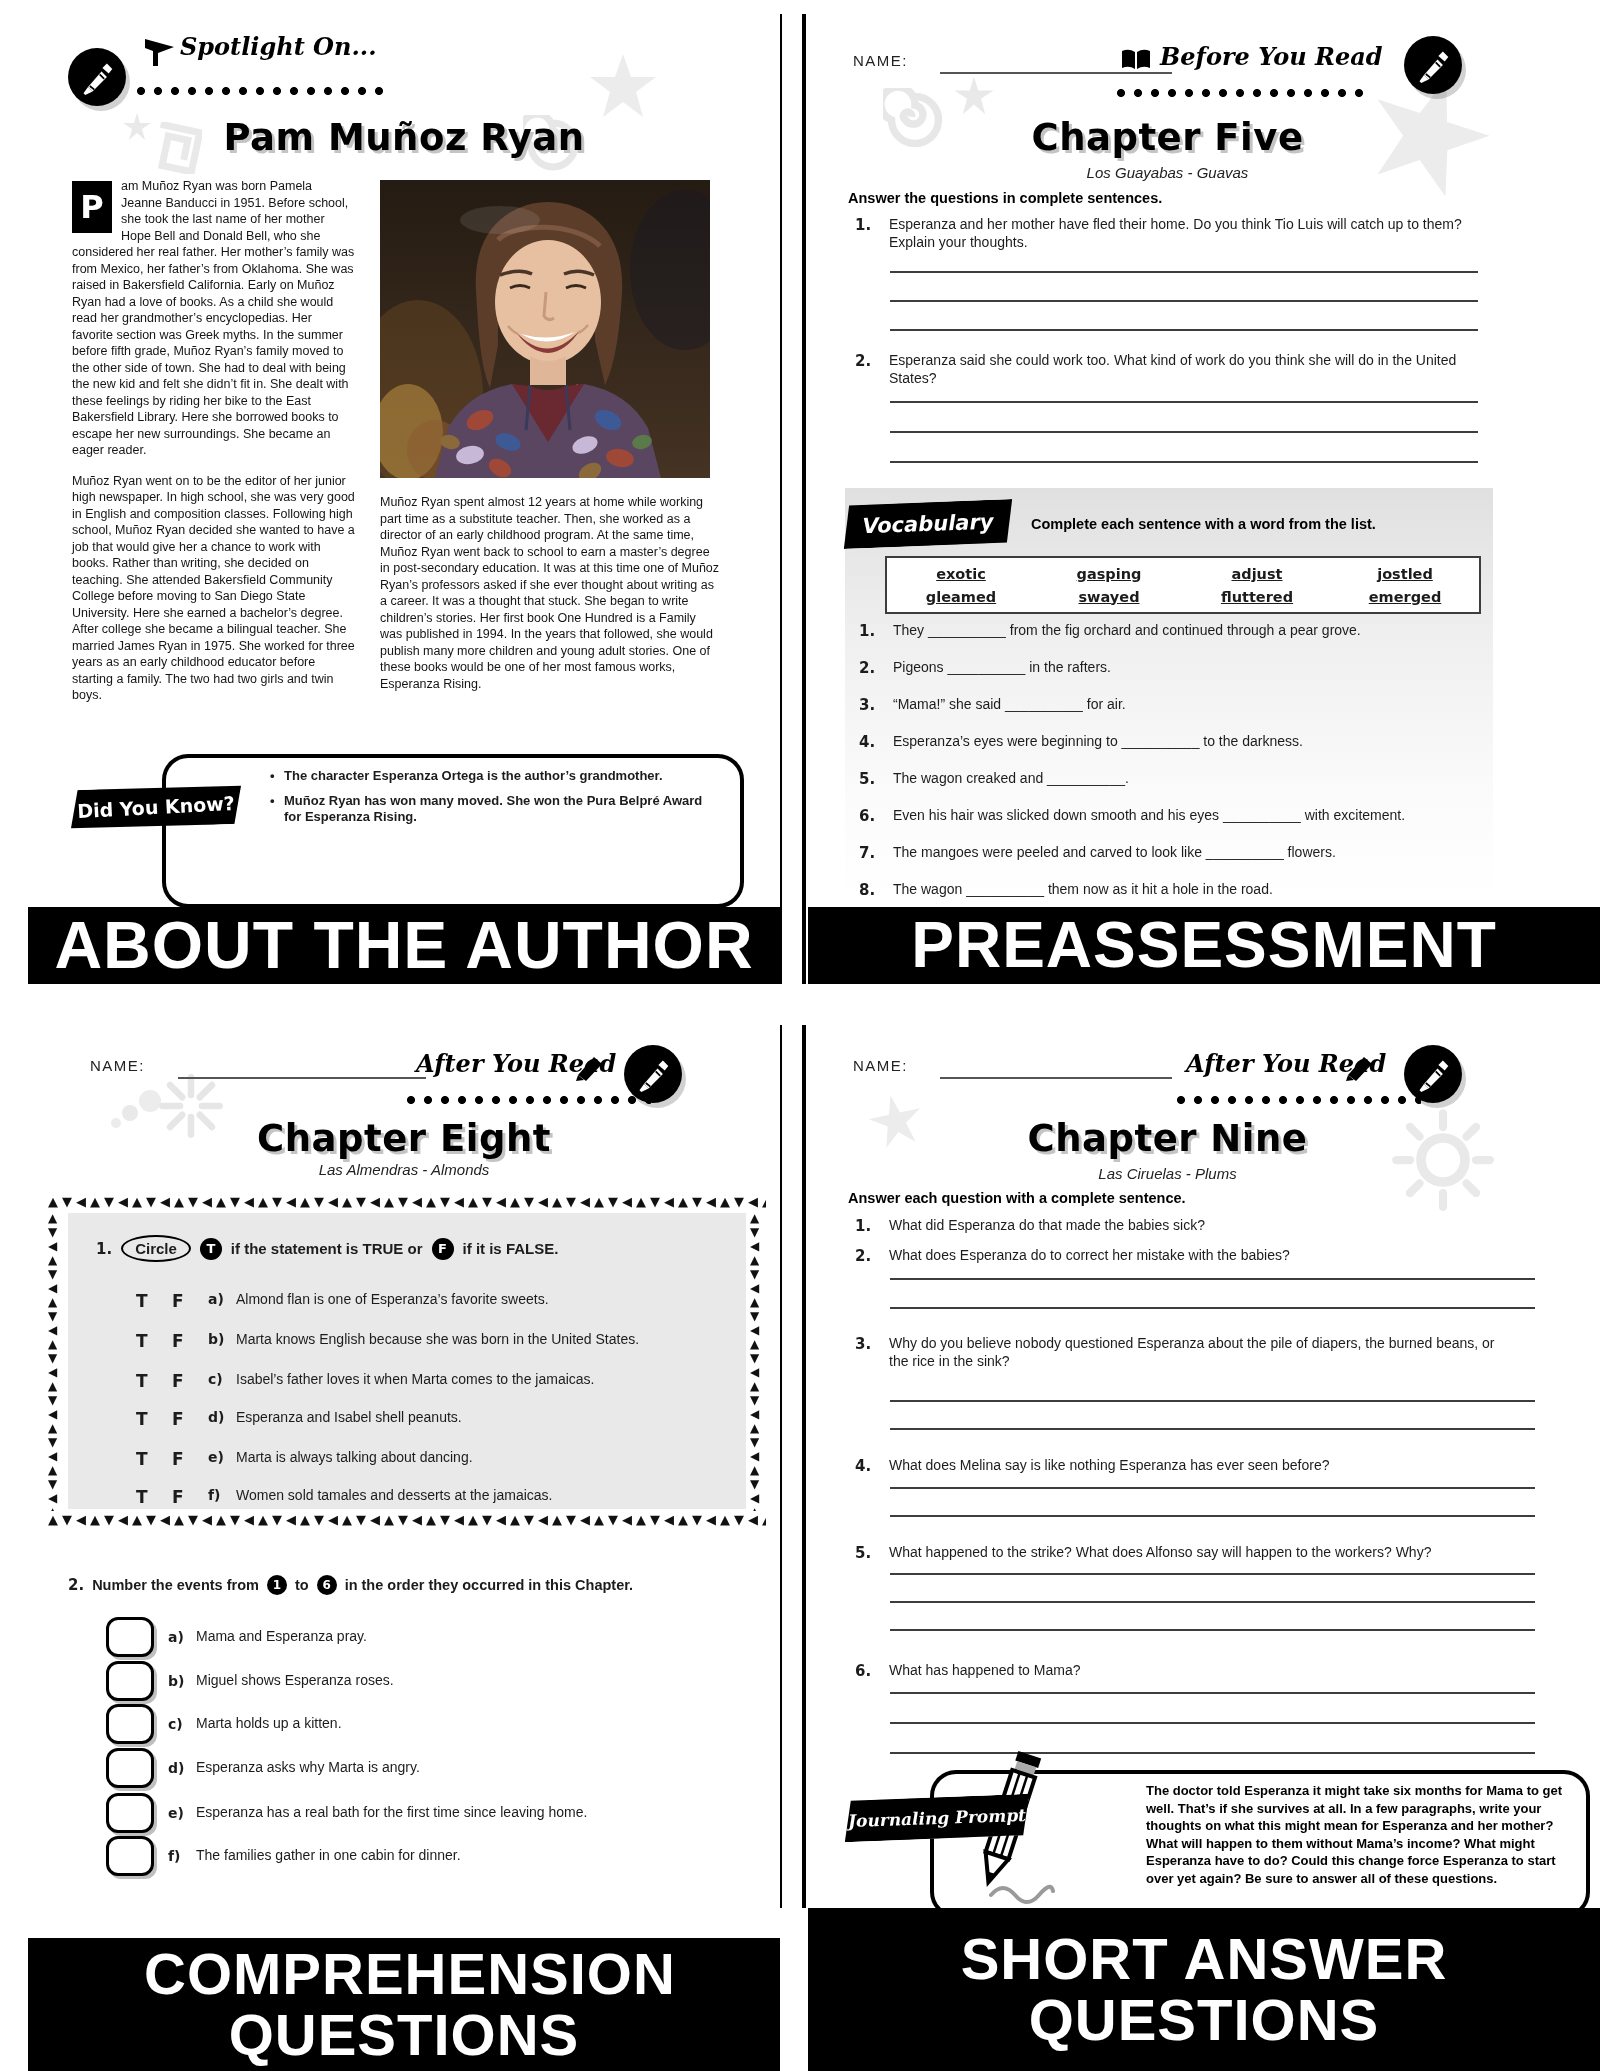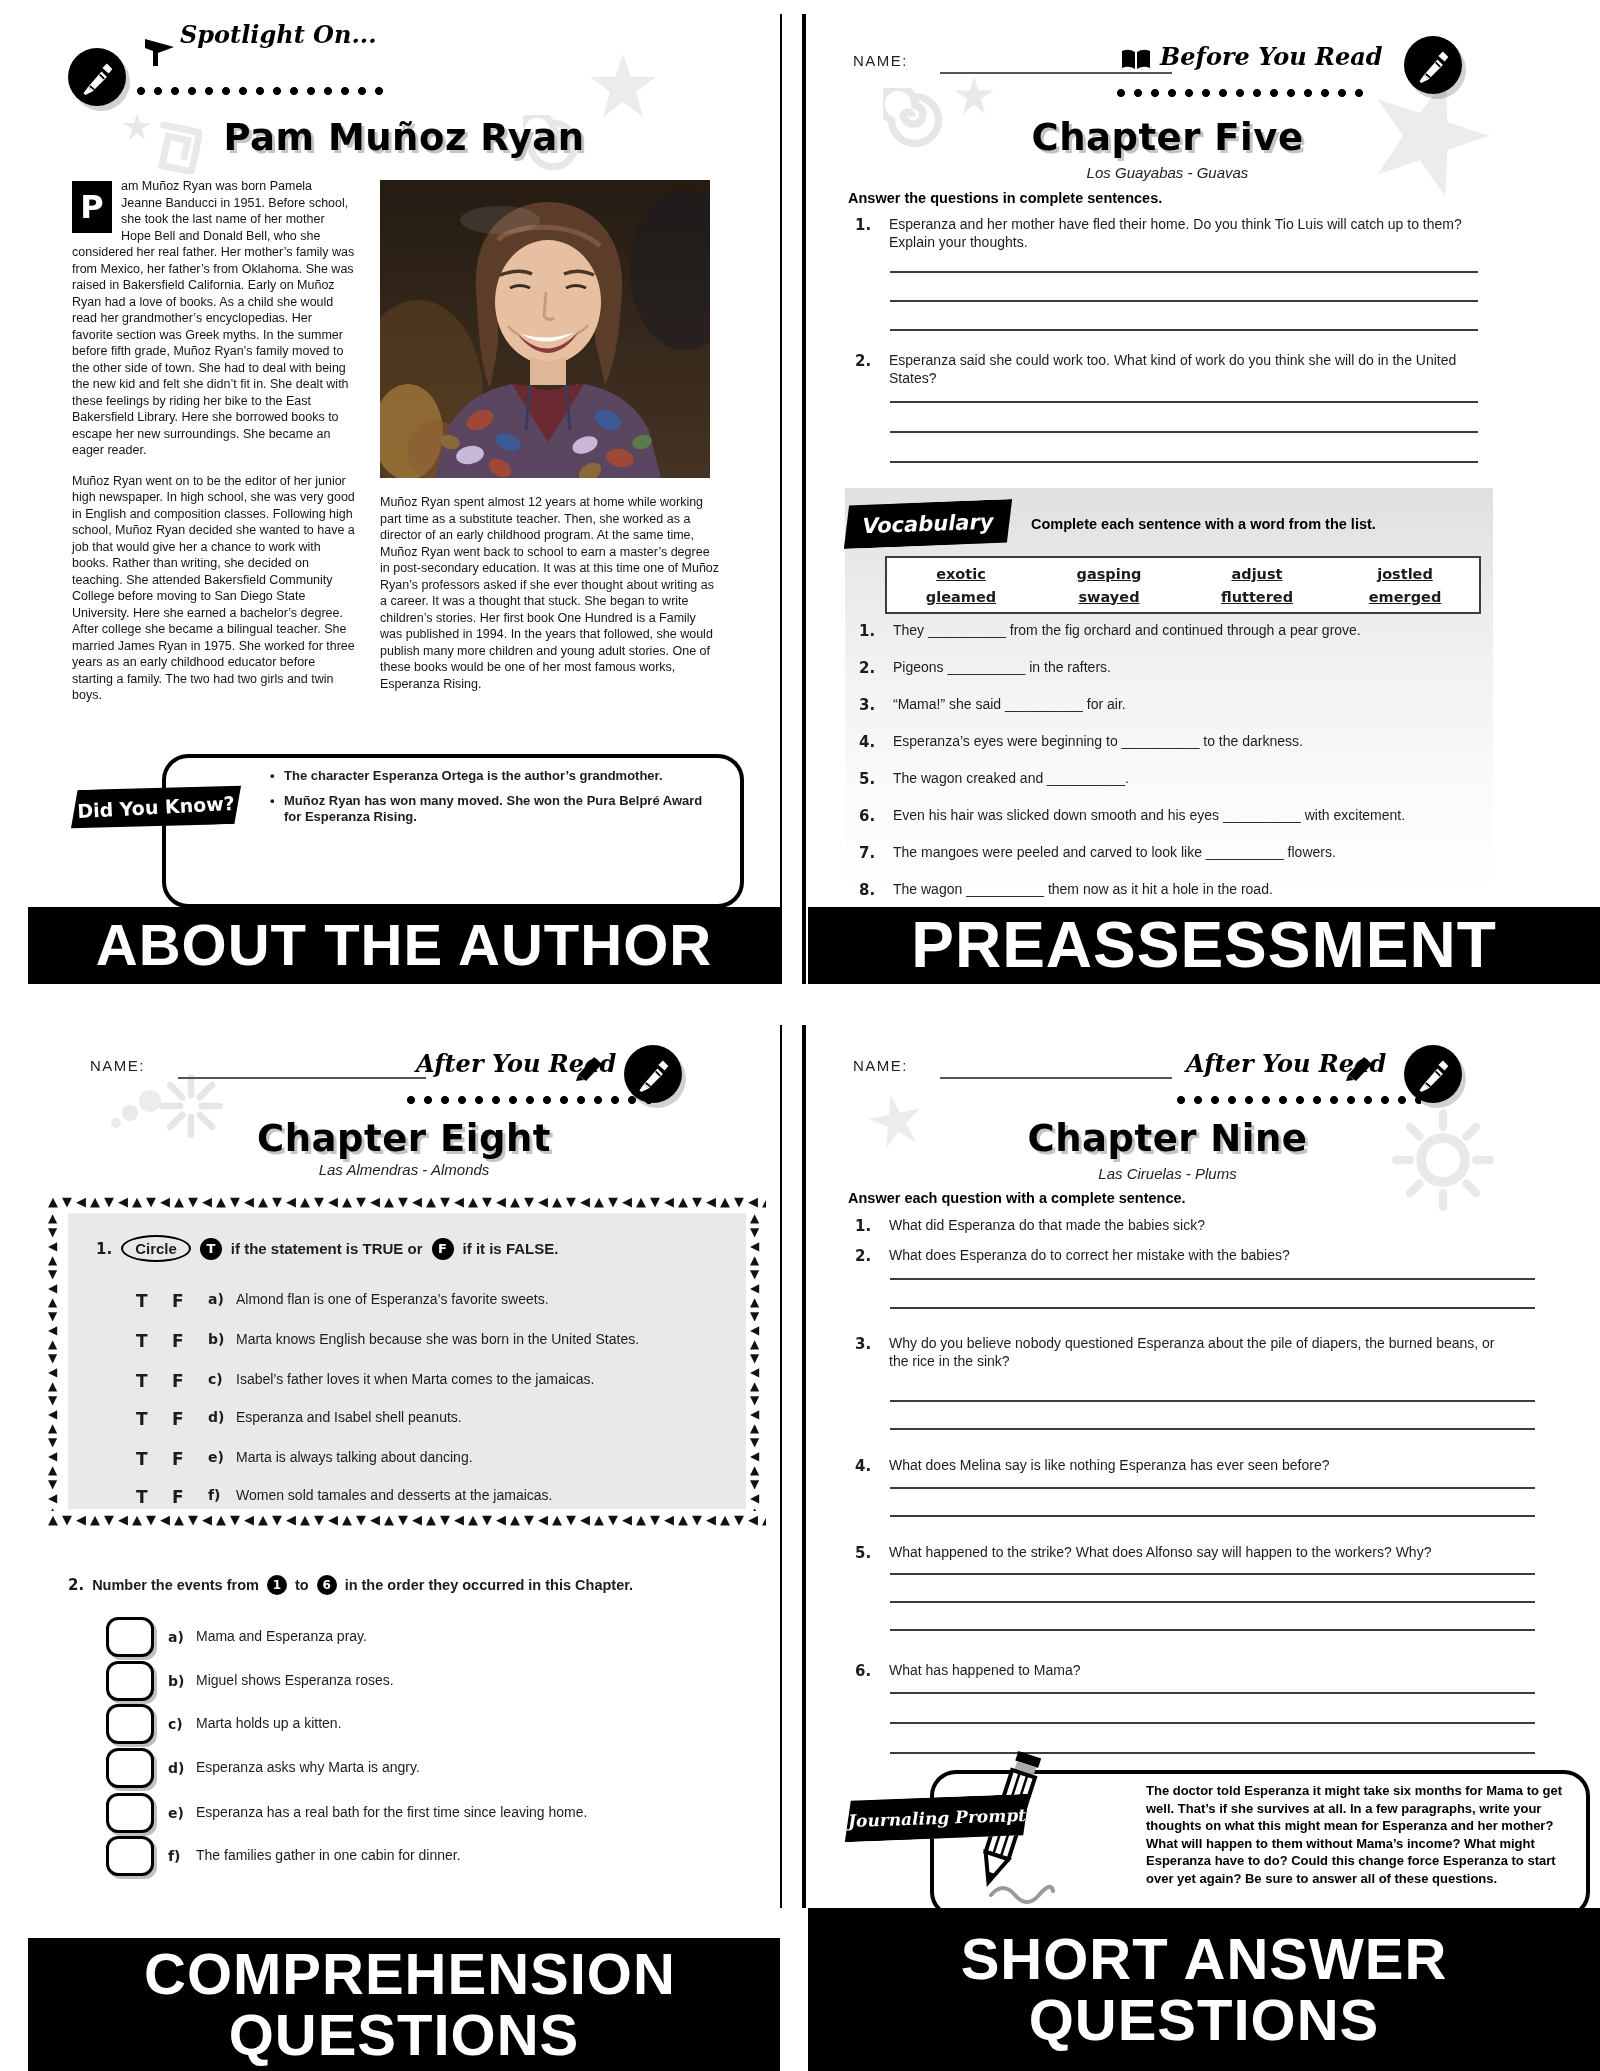--- a/index.html
+++ b/index.html
@@ -104,21 +104,21 @@
       <polygon points="10,31 25,14 31,20 15,36" fill="#fff"></polygon>
       <polygon points="5,38 10,31 15,36 7,40" fill="#fff"></polygon>
       <line x1="23" y1="17" x2="28" y2="22" stroke="#000" stroke-width="2"></line>
       <line x1="12" y1="30" x2="17" y2="34" stroke="#000" stroke-width="2"></line>
       <polygon points="26,10 31,5 37,11 33,16" fill="#fff"></polygon>
     </svg>
   </div>
   <svg class="deco" style="left:116px;top:38px;" width="32" height="30" viewBox="0 0 32 30">
     <polygon points="1,1 30,9 14,15 14,28 9,28 9,13 1,10" fill="#000"></polygon>
   </svg>
-  <div class="abs script" style="left:152px;top:20px;">Spotlight On...</div>
+  <div class="abs script" style="left:152px;top:32px;">Spotlight On...</div>
   <div class="dotline" style="left:108px;top:86px;width:255px;"></div>
 
   <div class="chapter-title" style="left:0;top:116px;width:100%;">Pam Muñoz Ryan</div>
 
   <div class="abs bio" style="left:44px;top:178px;width:284px;">
     <div class="dropcap">P</div>
     <span>am Muñoz Ryan was born Pamela Jeanne Banducci in 1951. Before school, she took the last name of her mother Hope Bell and Donald Bell, who she considered her real father. Her mother’s family was from Mexico, her father’s from Oklahoma. She was raised in Bakersfield California. Early on Muñoz Ryan had a love of books. As a child she would read her grandmother’s encyclopedias. Her favorite section was Greek myths. In the summer before fifth grade, Muñoz Ryan’s family moved to the other side of town. She had to deal with being the new kid and felt she didn’t fit in. She dealt with these feelings by riding her bike to the East Bakersfield Library. Here she borrowed books to escape her new surroundings. She became an eager reader.</span>
     <p style="margin:14px 0 0 0;">Muñoz Ryan went on to be the editor of her junior high newspaper. In high school, she was very good in English and composition classes. Following high school, Muñoz Ryan decided she wanted to have a job that would give her a chance to work with books. Rather than writing, she decided on teaching. She attended Bakersfield Community College before moving to San Diego State University. Here she earned a bachelor’s degree. After college she became a bilingual teacher. She married James Ryan in 1975. She worked for three years as an early childhood educator before starting a family. The two had two girls and twin boys.</p>
   </div>
 
@@ -174,21 +174,21 @@
 
   <div class="dyk-box" style="left:134px;top:754px;width:574px;height:146px;">
     <div class="abs" style="left:104px;top:10px;width:452px;">
       <div class="fact">The character Esperanza Ortega is the author’s grandmother.</div>
       <div class="fact">Muñoz Ryan has won many moved. She won the Pura Belpré Award for Esperanza Rising.</div>
     </div>
   </div>
   <div class="dyk-label" style="left:42px;top:786px;width:172px;height:42px;">Did You Know?</div>
 
   <div class="banner" style="height:77px;">
-    <span style="font-size:58px;text-align:center;">ABOUT THE AUTHOR</span>
+    <span style="font-size:66px;text-align:center;">ABOUT THE AUTHOR</span>
   </div>
 </section>
 
 <section class="page" id="p2" style="left:808px;top:0;width:792px;height:984px;">
 
   <svg class="deco" style="left:75px;top:88px;" width="64" height="64" viewBox="0 0 60 60">
     <path d="M30,8 A22,22 0 1 1 8,30 A16,16 0 1 1 30,16 A9,9 0 1 1 21,30 A4,4 0 1 1 27,27" fill="none" stroke="#e7e7e7" stroke-width="7"></path>
   </svg>
   <svg class="deco" style="left:145px;top:75px;" width="42" height="42" viewBox="0 0 30 30">
     <polygon points="15,1 18,11 29,11 20,17 23,28 15,21 7,28 10,17 1,11 12,11" fill="#e9e9e9"></polygon>

